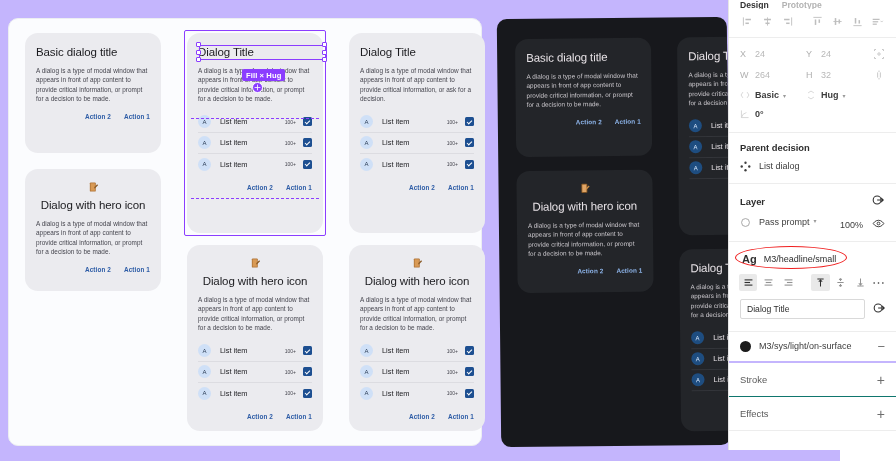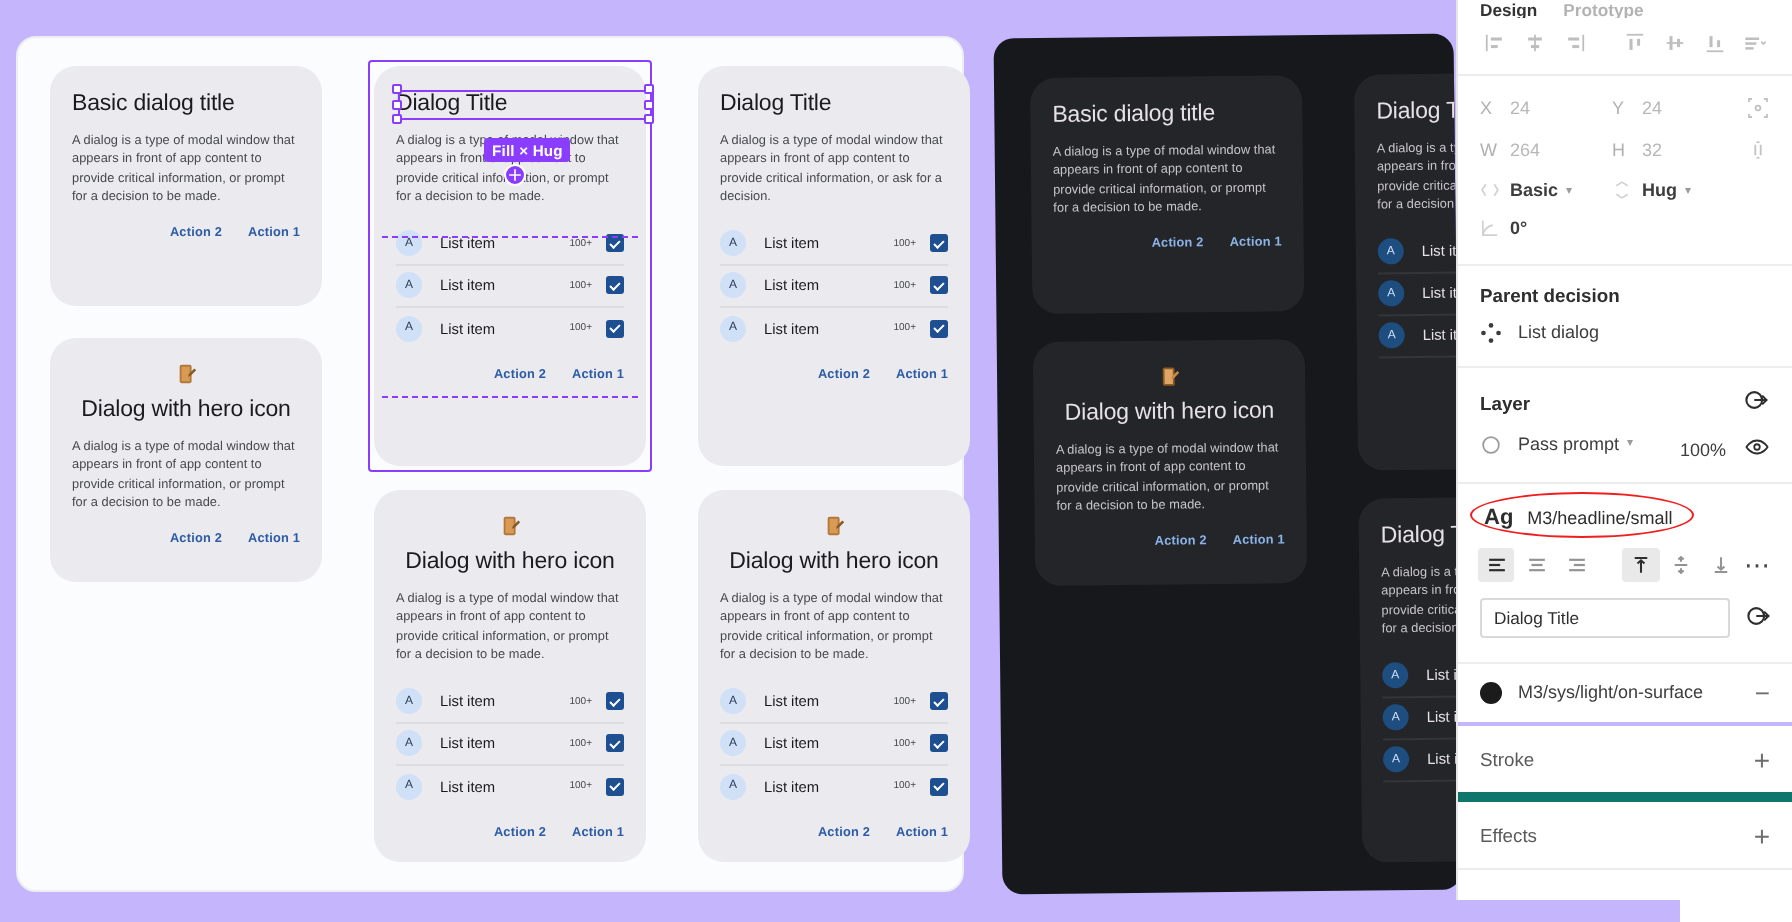--- a/index.html
+++ b/index.html
@@ -682,21 +682,21 @@
   <div style="border-bottom:2px solid #c4b5fd;">
     <div class="prow" style="padding-top:9px; padding-bottom:9px;">
       <span class="swatch" style="background: rgb(27, 27, 27);"></span>
       <span class="lbl">M3/sys/light/on-surface</span>
       <span class="right">
         <span class="minus">−</span>
       </span>
     </div>
   </div>
 
-  <div style="border-bottom:5px solid #0f766e;">
+  <div style="border-bottom:1px solid #0f766e;">
     <div class="sec-head" style="padding:11px 11px 11px 11px;">
       <span class="sec-title" style="color:#5a5a5a; font-weight:normal;">Stroke</span>
       <span class="plus">+</span>
     </div>
   </div>
 
   <div style="border-bottom:1px solid #ededed;">
     <div class="sec-head" style="padding:11px 11px 11px 11px;">
       <span class="sec-title" style="color:#5a5a5a; font-weight:normal;">Effects</span>
       <span class="plus">+</span>

